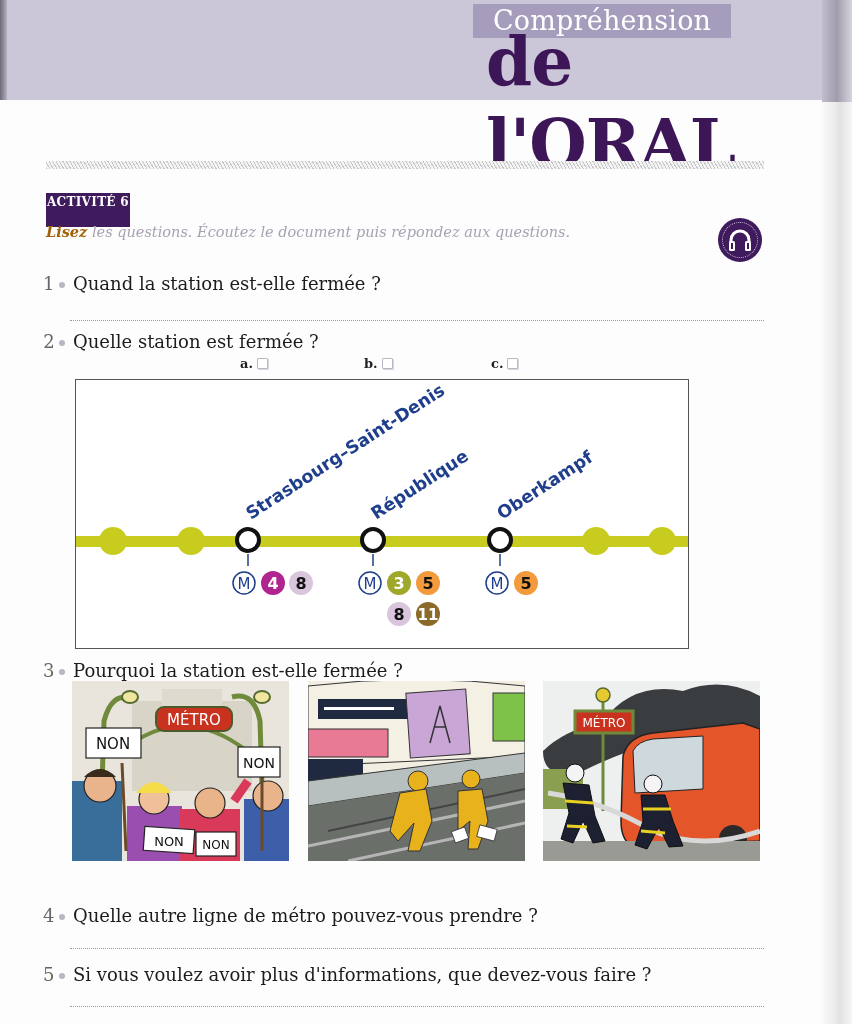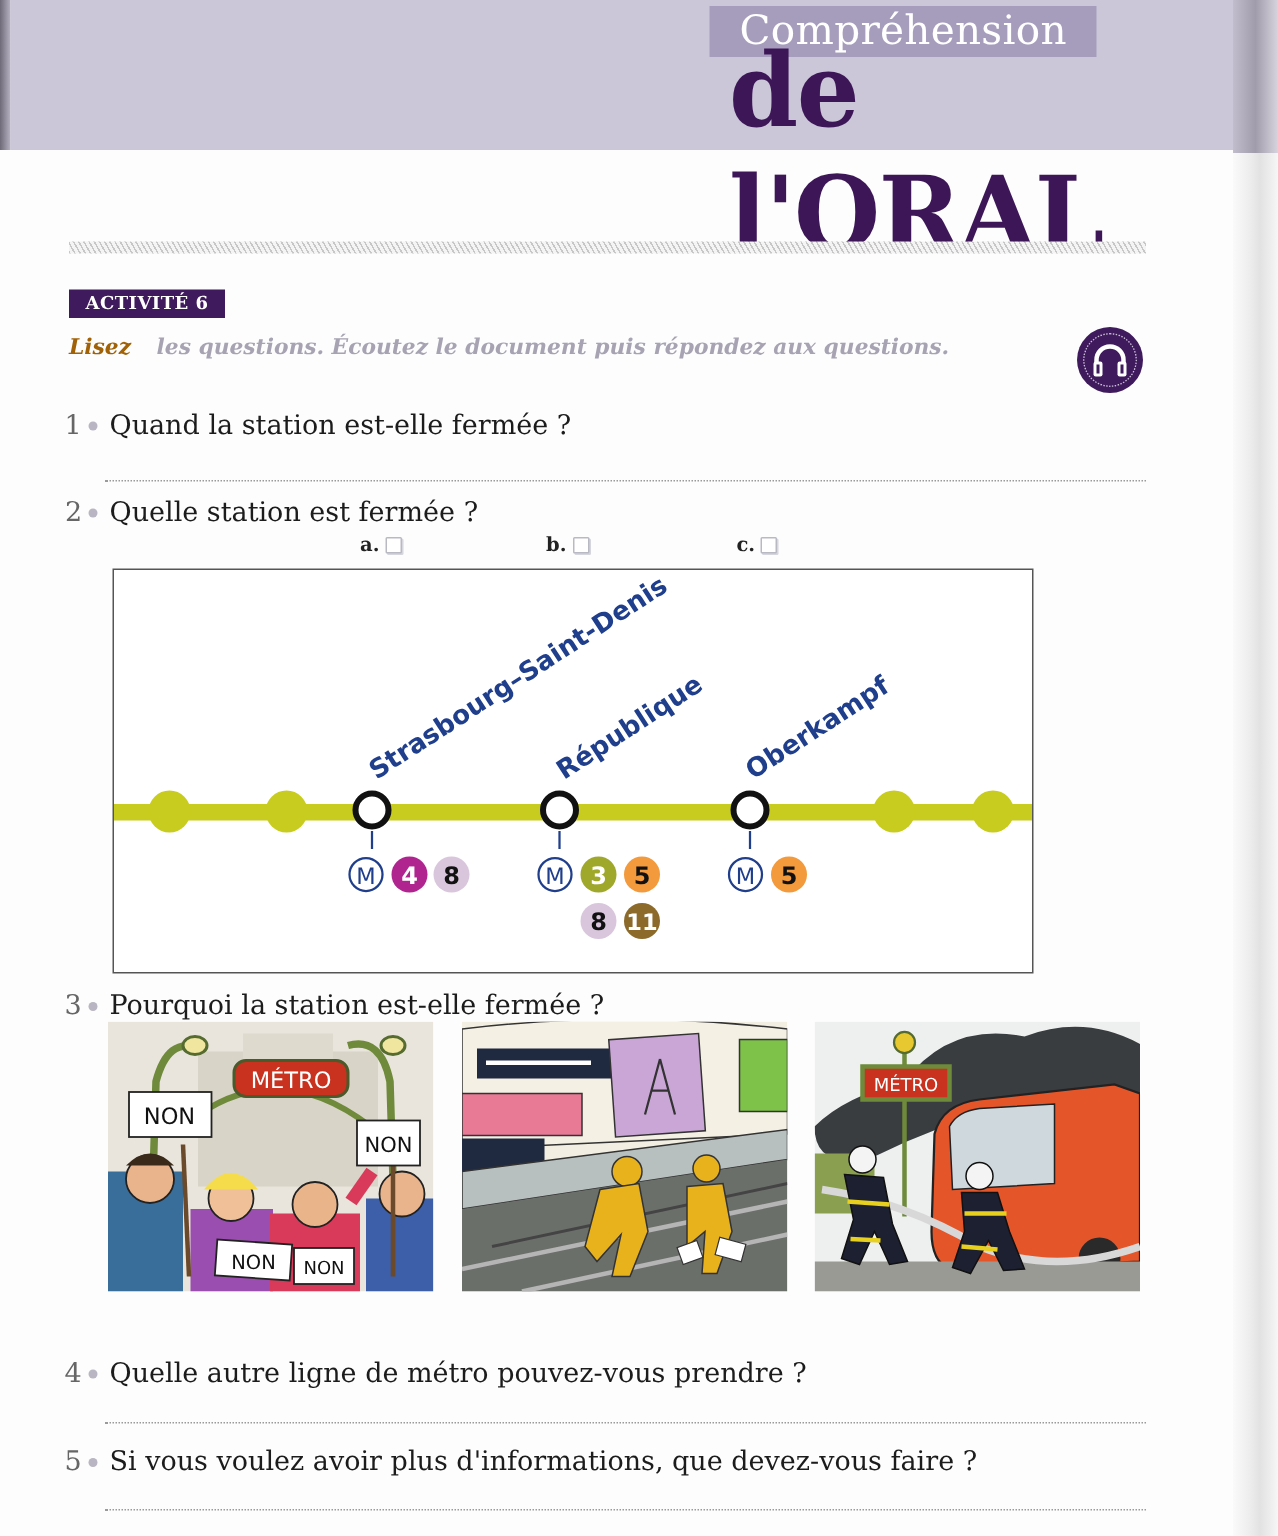--- a/index.html
+++ b/index.html
@@ -35,36 +35,36 @@
     position: absolute; left: 486px; top: 20px;
     color: #3c1656; font-family: "DejaVu Serif", serif; font-weight: bold;
     font-size: 68px; line-height: 82px; letter-spacing: -1px;
     transform: scaleX(0.97); transform-origin: left top;
   }
   .hatch-rule {
     position: absolute; left: 46px; top: 161px; width: 718px; height: 8px;
     background: repeating-linear-gradient(60deg, #c7c7c7 0 1px, #f4f4f4 1px 3px);
   }
   .activity-badge {
-    position: absolute; left: 46px; top: 193px; height: 19px;
+    position: absolute; left: 46px; top: 193px; height: 34px;
     background: #3f1a5c; color: #fff;
     font-family: "DejaVu Serif", serif; font-weight: bold; font-size: 12px;
-    line-height: 19px; padding: 0 11px; letter-spacing: 0.3px;
+    line-height: 19px; padding: 0 1px; letter-spacing: 0.3px;
   }
   .instructions {
     position: absolute; left: 46px; top: 221px; width: 680px;
     color: #a7a3b2; font-family: "DejaVu Serif", serif; font-style: italic; font-weight: bold;
     font-size: 14.5px; line-height: 21px;
   }
   .instr-hatch {
     display: inline-block; width: 206px; height: 8px; vertical-align: middle; margin-left: 4px;
     background: repeating-linear-gradient(60deg, #cfcfcf 0 1px, #f7f7f7 1px 3px);
   }
   .instr-lisez { color: #a16207; }
-  .instr-rest { font-weight: bold; margin-left: 12px; }
+  .instr-rest { font-weight: normal; }
   .audio-icon {
     position: absolute; left: 718px; top: 218px; width: 44px; height: 44px; border-radius: 50%;
     background: #3f1a5c; display: flex; align-items: center; justify-content: center;
   }
   .audio-icon .ring {
     position: absolute; left: 4px; top: 4px; width: 34px; height: 34px; border-radius: 50%;
     border: 1px dotted #cbbfd8;
   }
   .question {
     position: absolute; left: 43px; font-family: "DejaVu Serif", serif;

